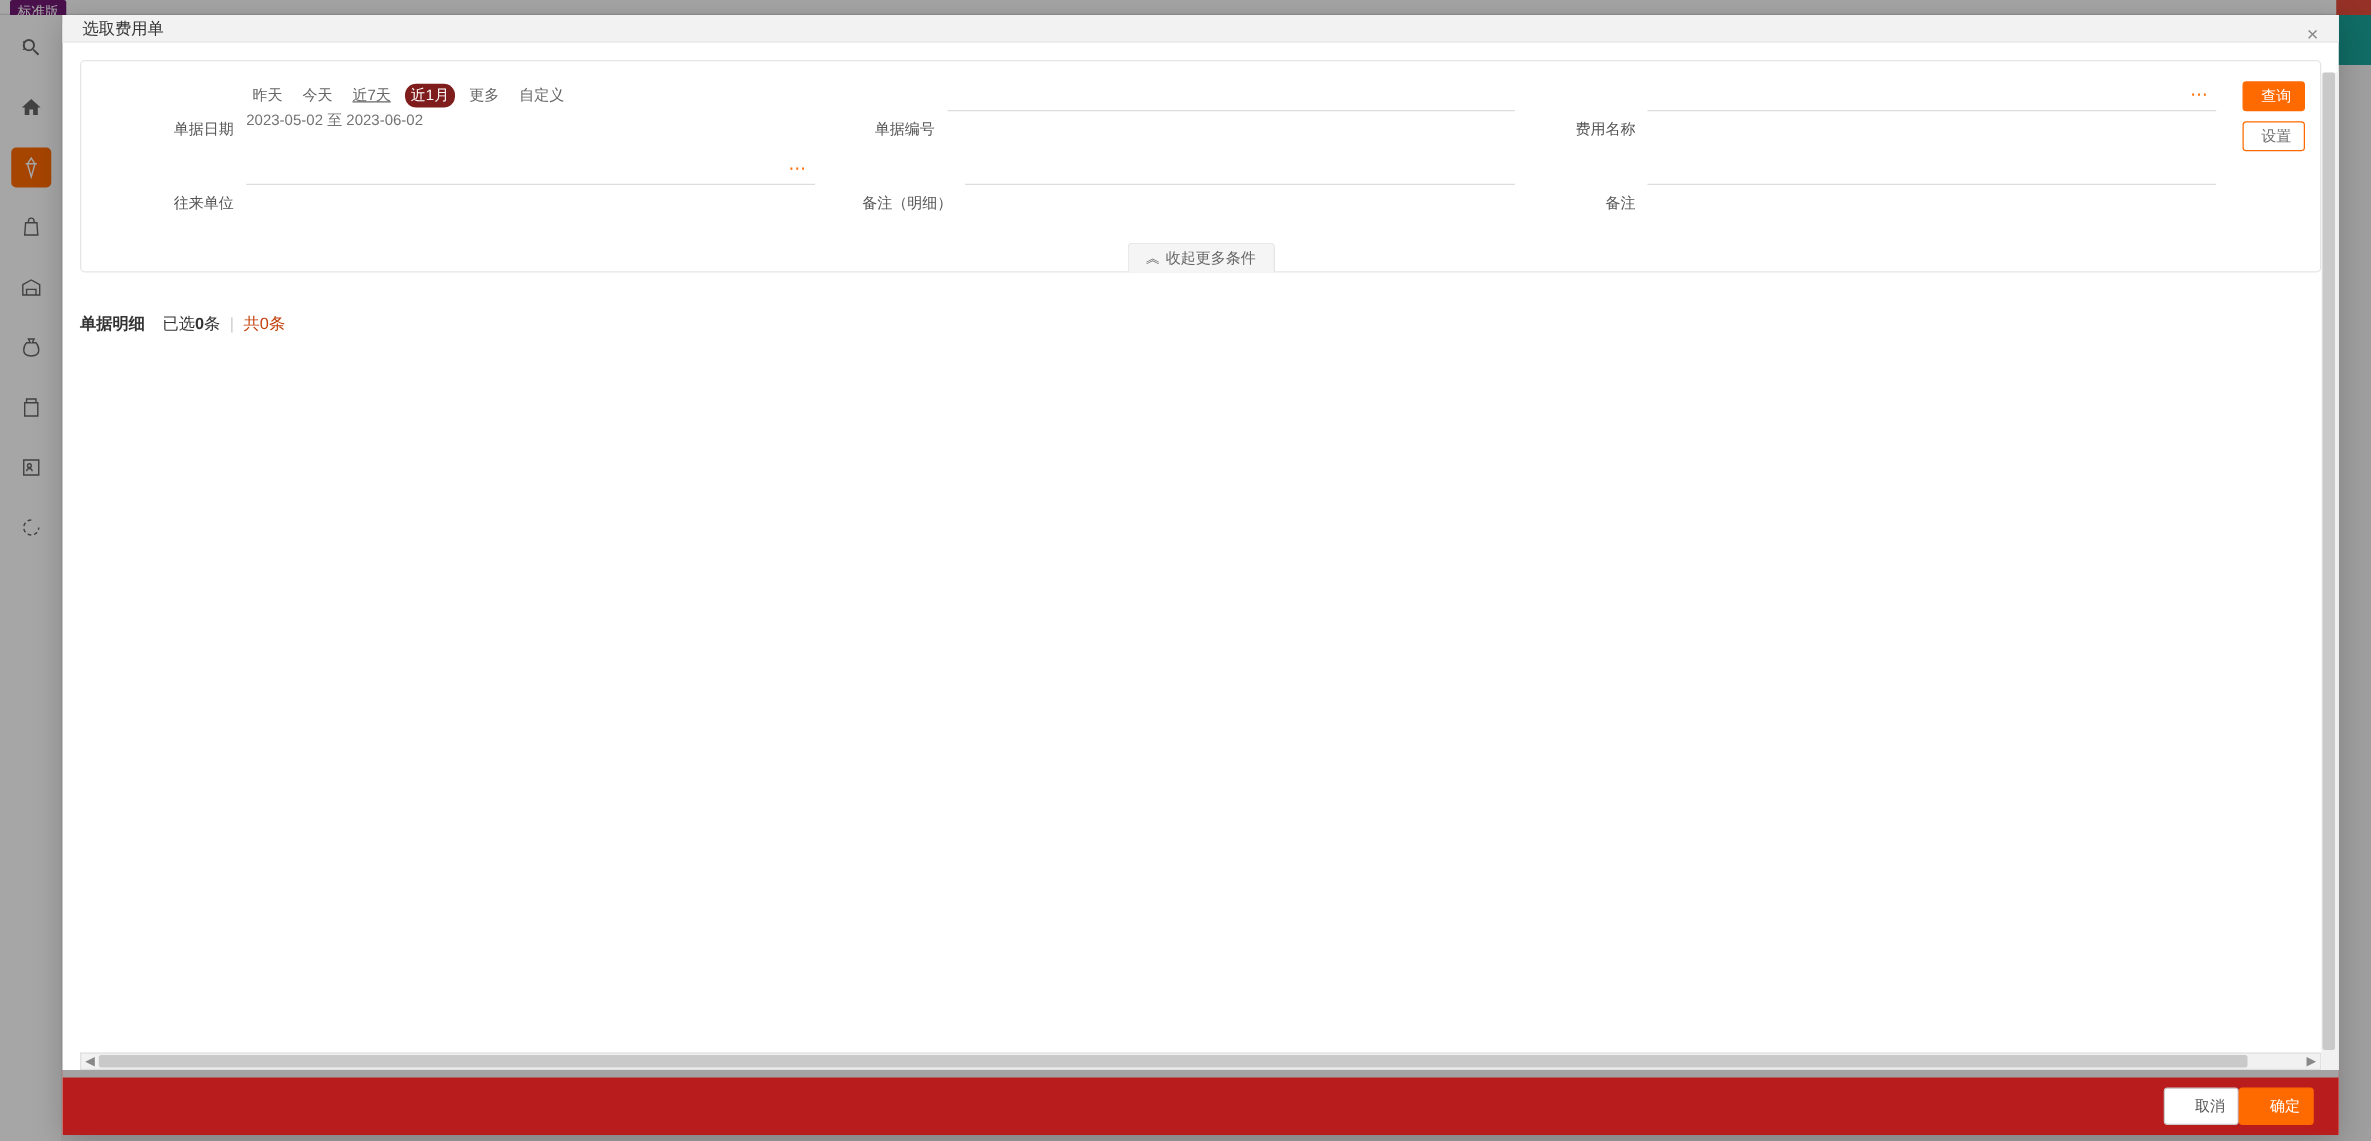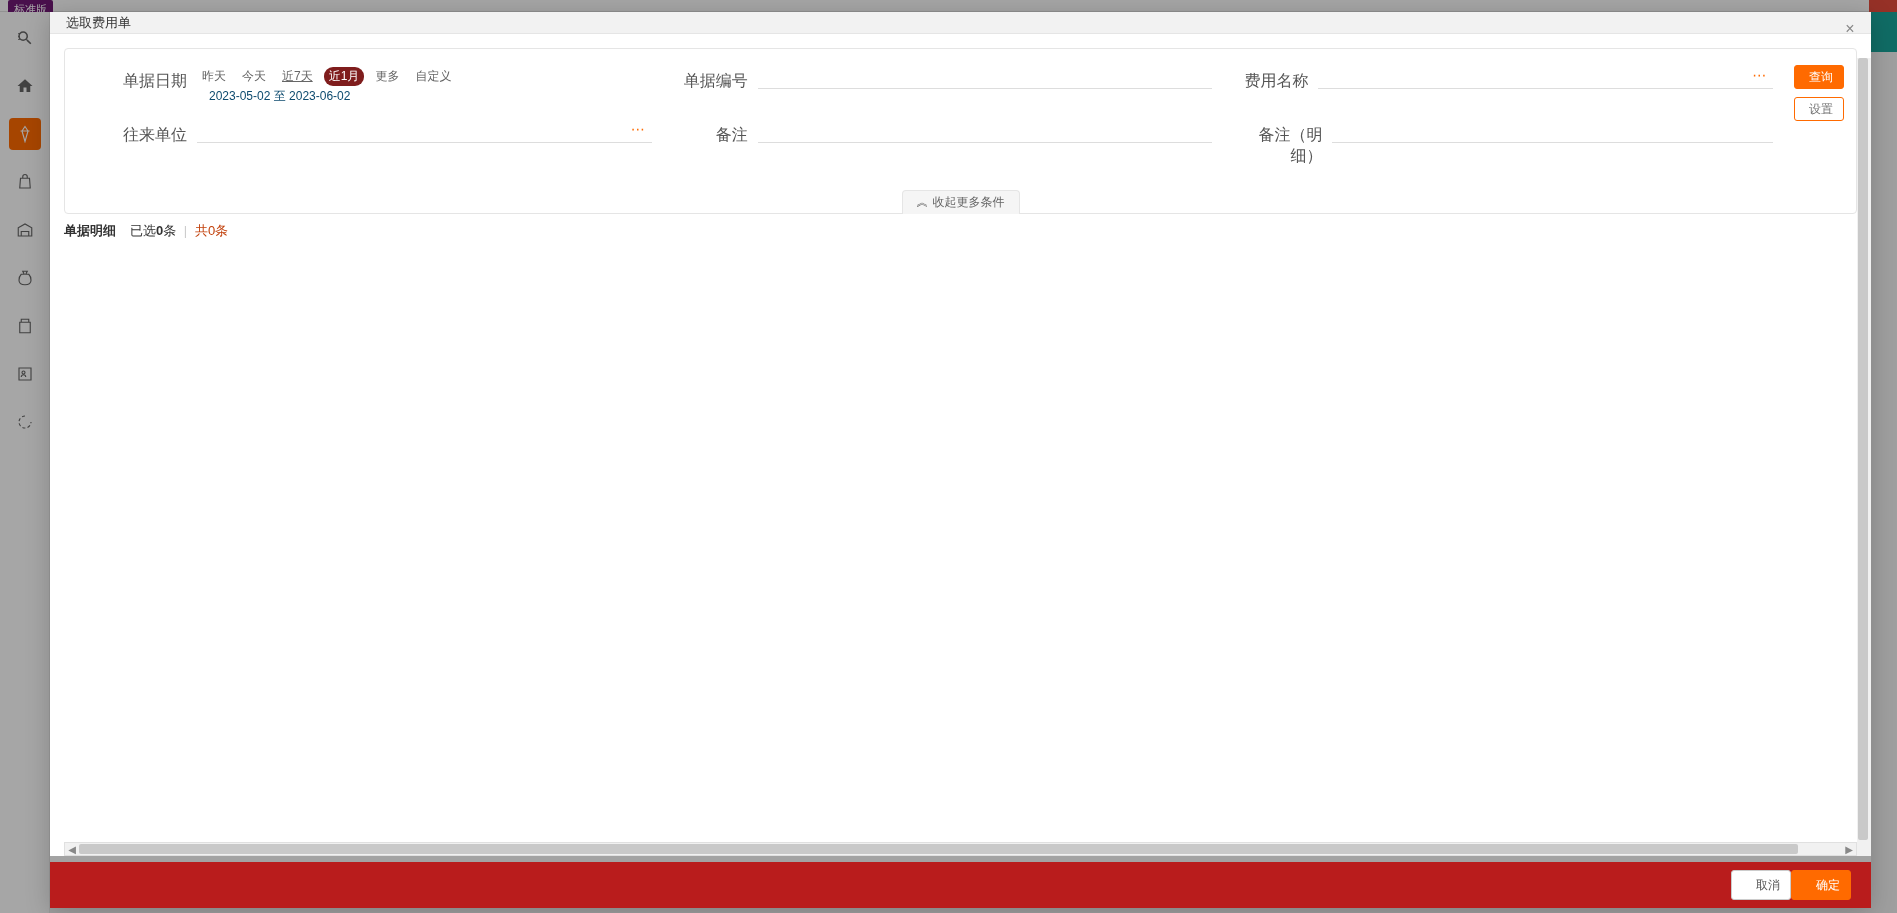--- a/index.html
+++ b/index.html
@@ -153,23 +153,24 @@
       align-items: flex-start;
       width: 33.2%;
       margin-bottom: 14px;
       min-height: 40px;
     }
     .filter-label {
       width: 86px;
       text-align: right;
       padding-right: 10px;
       color: #555;
-      font-size: 16px;
+      font-size: 12px;
       padding-top: 4px;
       flex-shrink: 0;
+      margin-top: 24px;
     }
     .filter-ctrl {
       flex: 1;
       position: relative;
       padding-right: 20px;
     }
     .underline-input {
       border: none;
       border-bottom: 1px solid #ddd;
       width: 100%;
@@ -203,23 +204,23 @@
       white-space: nowrap;
     }
     .chip.active {
       background: #7f1d1d;
       color: #fff;
     }
     .chip.link { text-decoration: underline; color:#666;text-align:right; }
     .date-range-text {
       width: 100%;
       font-size: 12px;
-      color: #0c4a6e;
+      color: #737373;
       margin-top: 2px;
-      margin-left: 12px;
+      margin-left: 0;
     }
     
     .action-btns {
       position: absolute;
       right: 12px;
       top: 16px;
       display: flex;
       flex-direction: column;
       gap: 8px;
     }
@@ -265,21 +266,21 @@
       display: flex;
       align-items: center;
       gap: 4px;
     }
     
     
     .detail-header {
       display: flex;
       align-items: center;
       gap: 14px;
-      margin-top: 8px;
+      margin-top: 32px;
       margin-bottom: 8px;
       font-size: 13px;
     }
     .detail-title { font-weight: 600; color: #333; }
     .detail-stats { color: #333; }
     .detail-stats strong { font-weight: 700; }
     .detail-sep { color: #ccc; margin: 0 4px; }
     .detail-total { color: #c2410c; }
     
     .grid-area {
@@ -454,28 +455,28 @@
 
         <div class="filter-group">
           <div class="filter-label">往来单位</div>
           <div class="filter-ctrl">
             <input class="underline-input" value="" style="">
             <span class="picker-dots">⋯</span>
           </div>
         </div>
 
         <div class="filter-group">
-          <div class="filter-label">备注</div>
+          <div class="filter-label" style="width:100px">备注（明细）</div>
           <div class="filter-ctrl">
             <input class="underline-input" value="" style="">
           </div>
         </div>
 
         <div class="filter-group">
-          <div class="filter-label" style="width:100px">备注（明细）</div>
+          <div class="filter-label">备注</div>
           <div class="filter-ctrl">
             <input class="underline-input" value="" style="">
           </div>
         </div>
 
       </div>
 
       <div class="action-btns">
         <button class="btn btn-primary">查询</button>
         <button class="btn btn-outline">设置</button>

